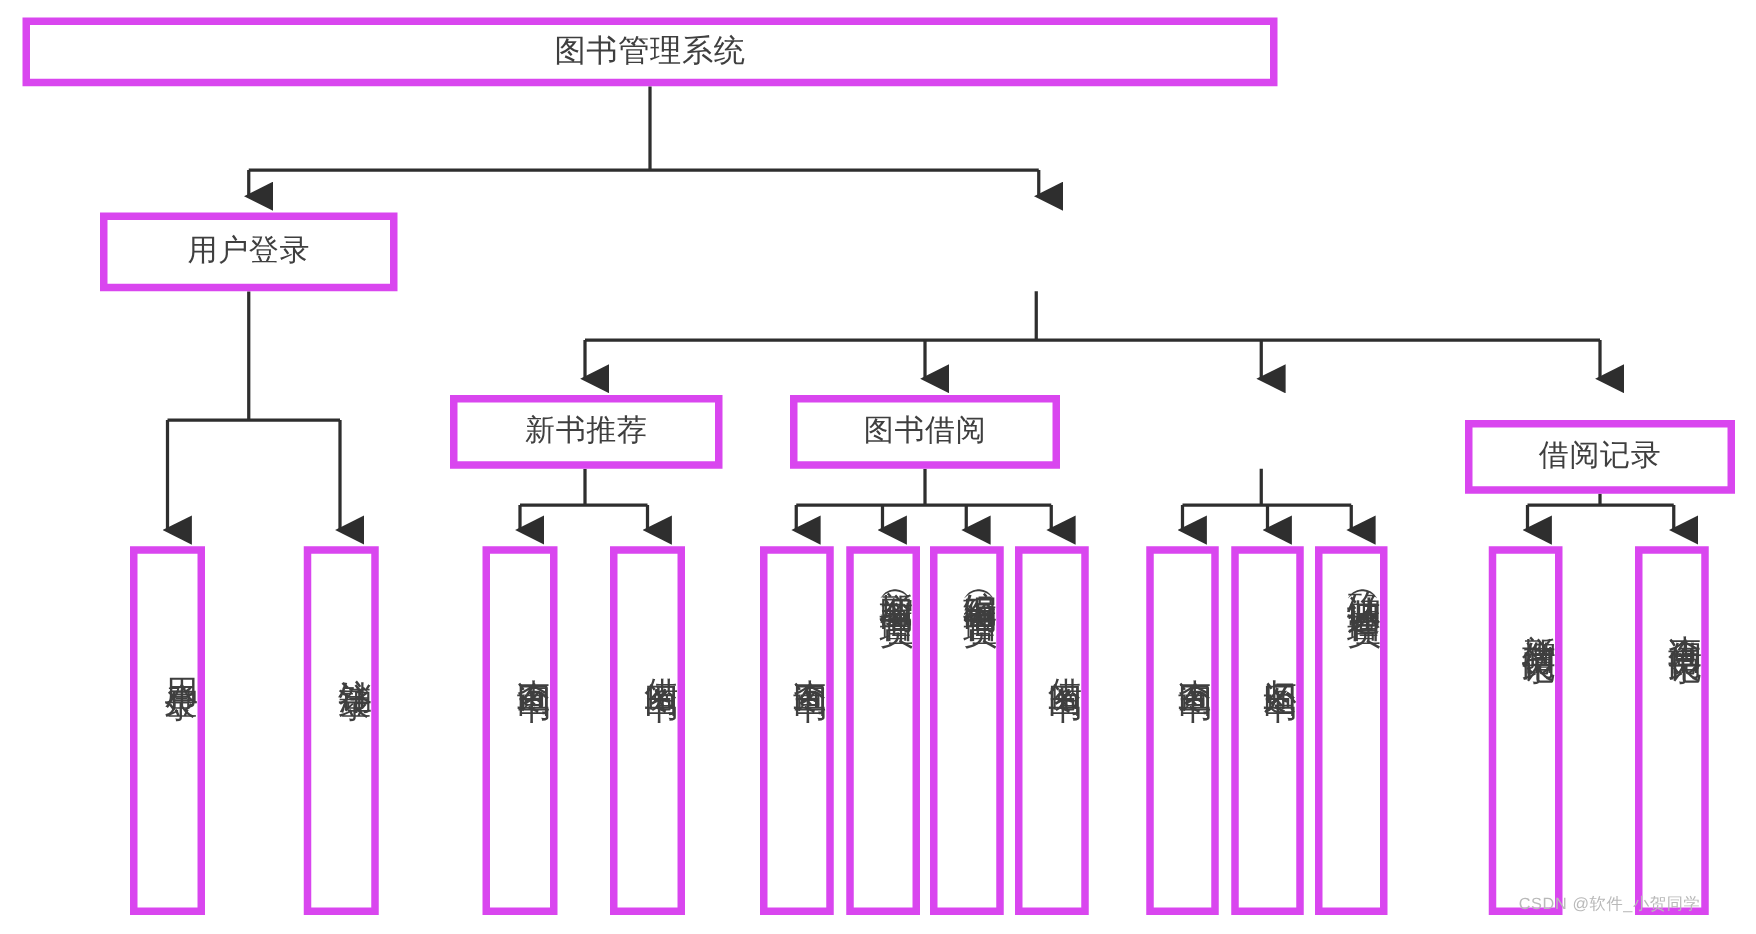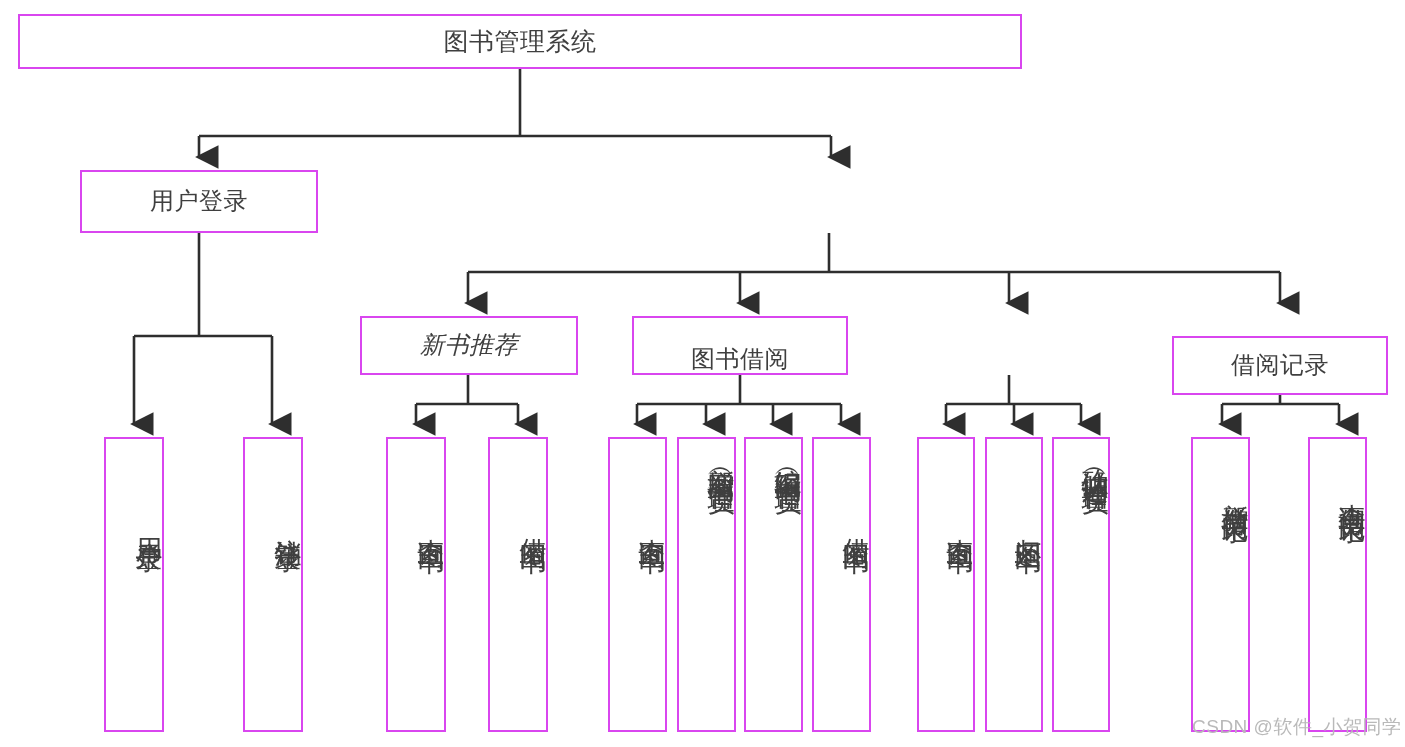--- a/index.html
+++ b/index.html
@@ -21,21 +21,21 @@
     position: absolute;
     left: 0;
     top: 0;
     width: 1405px;
     height: 747px;
   }
   .node {
     position: absolute;
     box-sizing: border-box;
     background: #ffffff;
-    border: 2px solid #d946ef;
+    border: 6px solid #d946ef;
     display: flex;
     align-items: center;
     justify-content: center;
     overflow: hidden;
   }
   .node-label {
     color: #3f3f3f;
     letter-spacing: 0.5px;
     white-space: nowrap;
     line-height: 1.18;
@@ -56,24 +56,25 @@
     font-size: 27px;
     line-height: 1.0;
     letter-spacing: 3px;
     display: block;
     width: 100%;
     text-align: center;
   }
   .watermark {
     position: absolute;
     color: #b9b9b9;
-    font-size: 19px;
+    font-size: 13px;
     letter-spacing: 0.5px;
     white-space: nowrap;
     pointer-events: none;
+    padding-left: 23px;
   }
 </style>
 </head>
 <body>
 
 <div id="diagram-root">
 
   <svg class="edges" viewBox="0 0 1405 747">
     <defs>
       <marker id="arrow" viewBox="0 0 12 12" refX="6" refY="10" markerWidth="9" markerHeight="9" orient="auto">
@@ -125,24 +126,24 @@
   </svg>
 
   <div class="node horiz root" style="left:18px; top:14px; width:1004px; height:55px;">
     <span class="node-label">图书管理系统</span>
   </div>
 
   <div class="node horiz" style="left:80px; top:170px; width:238px; height:63px;">
     <span class="node-label">用户登录</span>
   </div>
 
-  <div class="node horiz" style="left:360px; top:316px; width:218px; height:59px;font-style:italic;">
+  <div class="node horiz" style="left:360px; top:316px; width:218px; height:59px;">
     <span class="node-label">新书推荐</span>
   </div>
-  <div class="node horiz" style="left:632px; top:316px; width:216px; height:59px;align-items:flex-end;">
+  <div class="node horiz" style="left:632px; top:316px; width:216px; height:59px;">
     <span class="node-label">图书借阅</span>
   </div>
   <div class="node horiz" style="left:1172px; top:316px; width:216px; height:59px;margin-top:20px;">
     <span class="node-label">借阅记录</span>
   </div>
 
   <div class="node vert" style="left:104px; top:437px; width:60px; height:295px; padding-top:78px;">
     <span class="node-label">用户登录</span>
   </div>
   <div class="node vert" style="left:243px; top:437px; width:60px; height:295px; padding-top:78px;">

